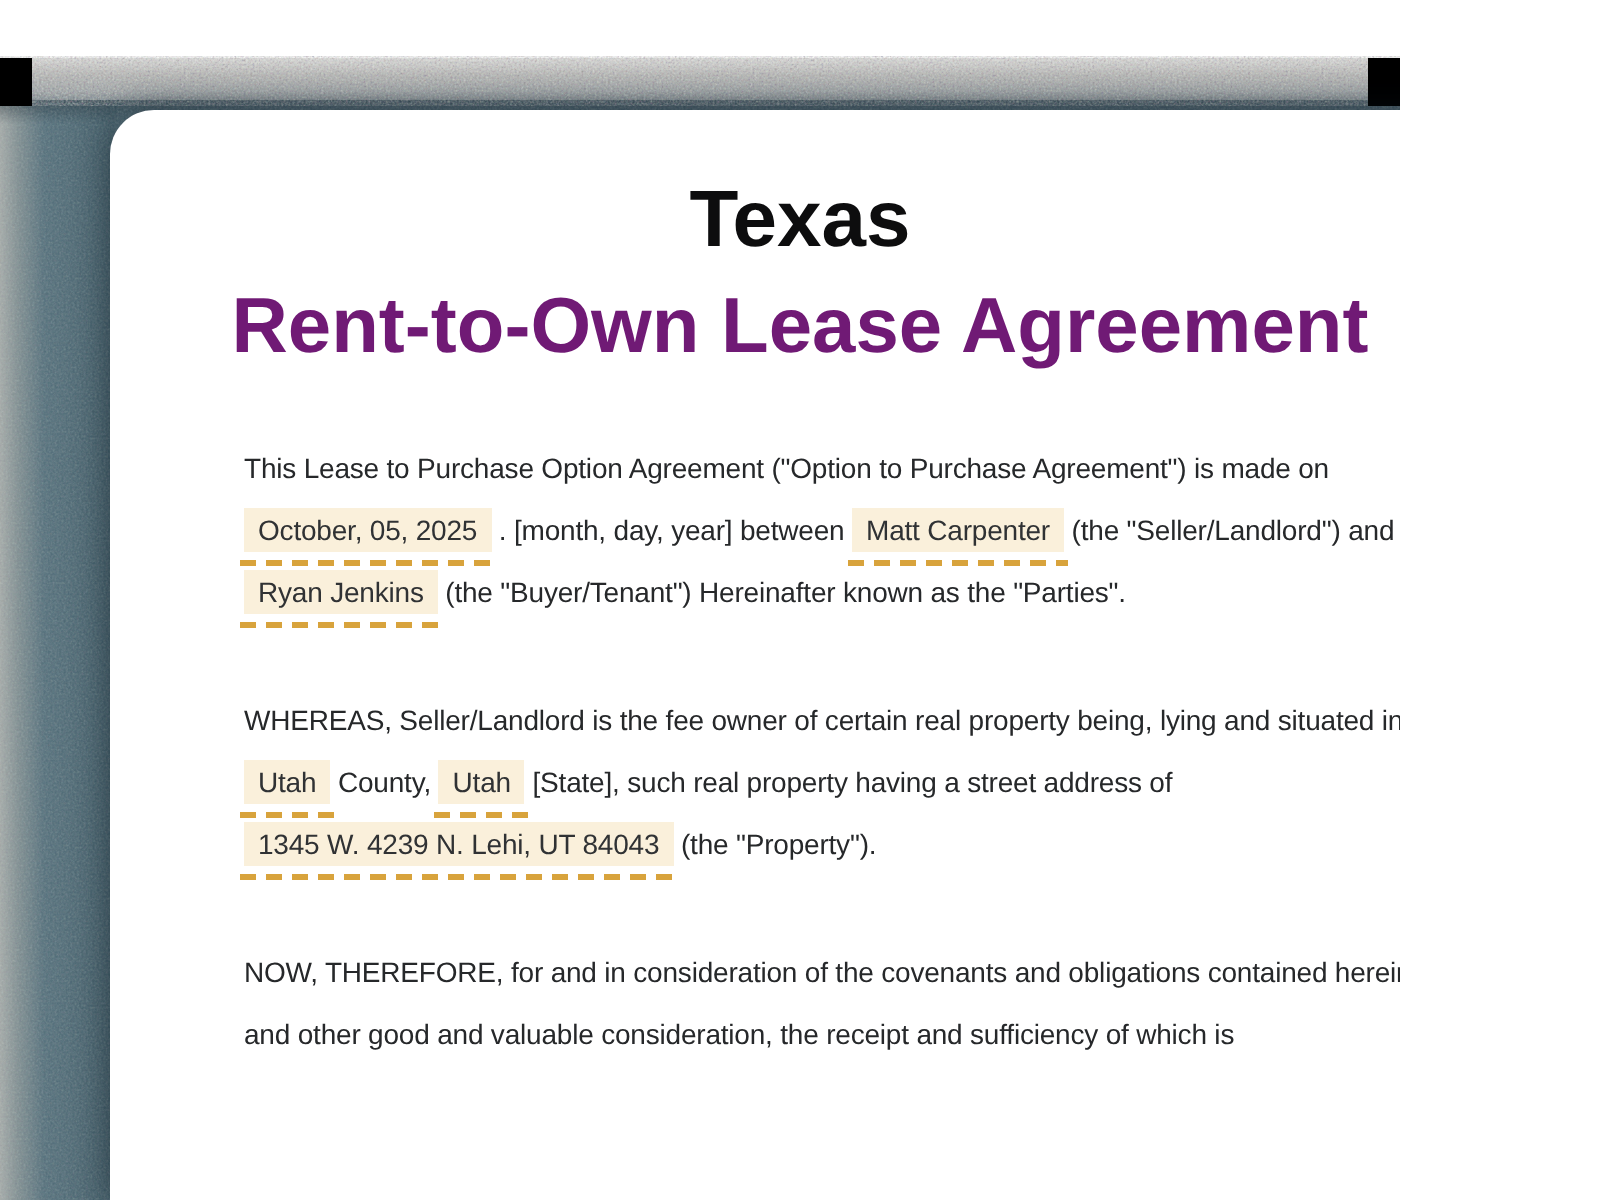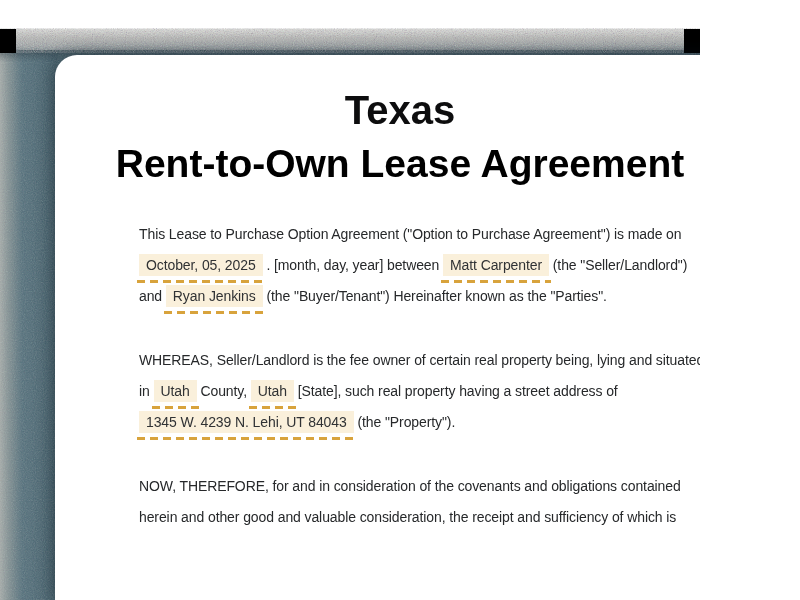--- a/index.html
+++ b/index.html
@@ -57,30 +57,30 @@
     color: #212325;
   }
   .title1 {
     margin: 32px 0 0 0;
     font-size: 40px; line-height: 46px; font-weight: 700;
     text-align: center; color: #0d0d0e;
   }
   .title2 {
     margin: 8px 0 0 0;
     font-size: 39px; line-height: 46px; font-weight: 700;
-    text-align: center; color: #000000;
+    text-align: center; color: #701a75;
   }
   .body-copy {
     margin: 32px 0 0 67px;
     width: 592px;
     font-size: 14px; line-height: 31px;
     letter-spacing: -0.1px;
     color: #26282a;
   }
-  .body-copy p { margin: 0 0 33px 17px; }
+  .body-copy p { margin: 0 0 33px 0; }
   .body-copy p:last-child { margin-bottom: 0; }
 
   .field {
     position: relative;
     background: var(--highlight-color, #faf0db);
     padding: 3px 7px 3px 7px;
     color: #303234;
     white-space: nowrap;
     cursor: pointer;
   }

